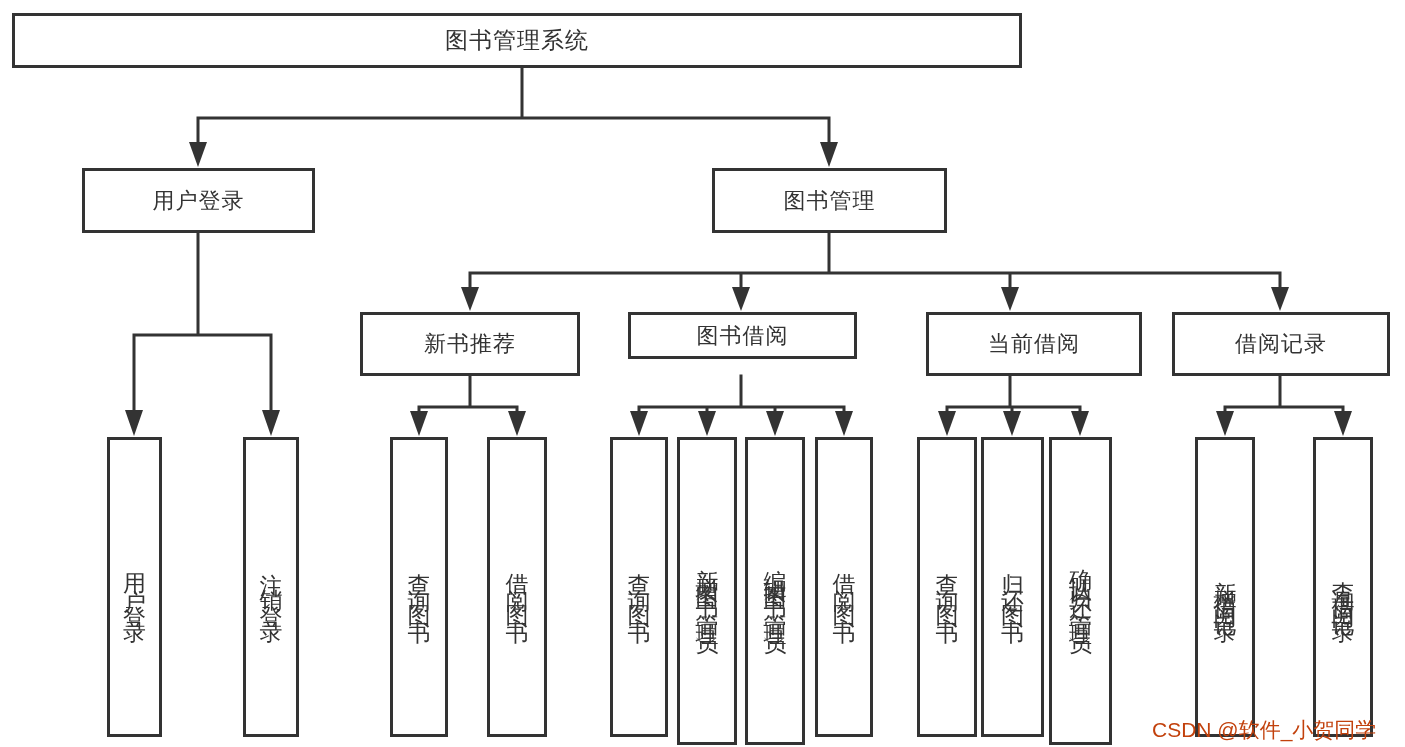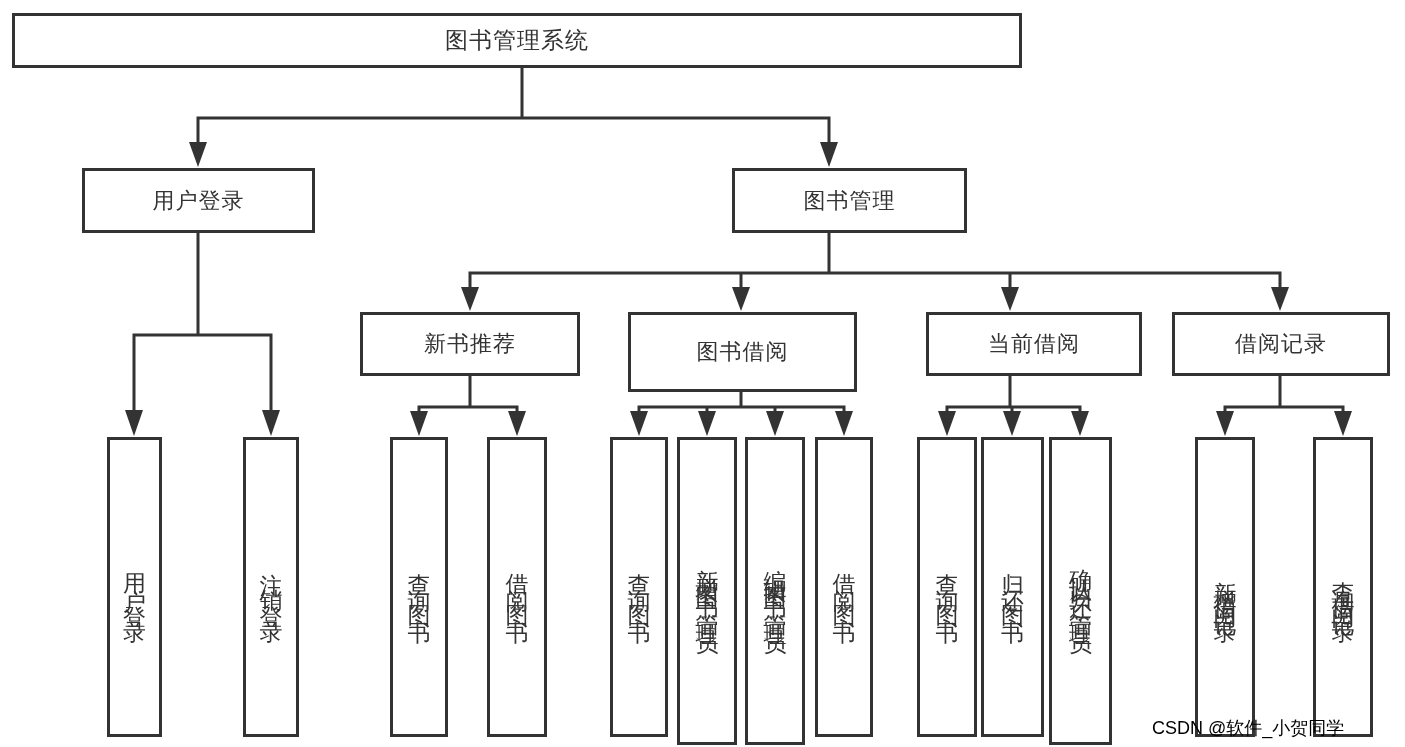--- a/index.html
+++ b/index.html
@@ -30,22 +30,22 @@
     line-height:1;
     color:#333333;
     font-size:23px;
   }
   .v4{letter-spacing:16px;}
   .v6{letter-spacing:8px;}
   .v9{letter-spacing:9px;}
   .watermark{
     position:absolute;
     left:1152px;top:716px;
-    font-size:18px;
-    color:#000000;
+    font-size:21px;
+    color:#c2410c;
     white-space:nowrap;
     z-index:5;
   }
 </style>
 </head>
 <body>
 
 <div id="canvas">
 
   <svg id="wires" viewBox="0 0 1405 747" xmlns="http://www.w3.org/2000/svg">
@@ -88,28 +88,28 @@
     </g>
   </svg>
 
   <div class="hbox root-box" style="left:12px;top:13px;width:1010px;height:55px;">
     <span>图书管理系统</span>
   </div>
 
   <div class="hbox" style="left:82px;top:168px;width:233px;height:65px;">
     <span>用户登录</span>
   </div>
-  <div class="hbox" style="left:712px;top:168px;width:235px;height:65px;margin-left:20px;">
+  <div class="hbox" style="left:712px;top:168px;width:235px;height:65px;">
     <span>图书管理</span>
   </div>
 
   <div class="hbox" style="left:360px;top:312px;width:220px;height:64px;">
     <span>新书推荐</span>
   </div>
-  <div class="hbox" style="left:628px;top:312px;width:229px;height:80px;">
+  <div class="hbox" style="left:628px;top:312px;width:229px;height:47px;">
     <span>图书借阅</span>
   </div>
   <div class="hbox" style="left:902px;top:312px;width:216px;height:64px;margin-left:24px;">
     <span>当前借阅</span>
   </div>
   <div class="hbox" style="left:1172px;top:312px;width:218px;height:64px;">
     <span>借阅记录</span>
   </div>
 
   <div class="vbox" style="left:107px;top:437px;width:55px;height:300px;">

